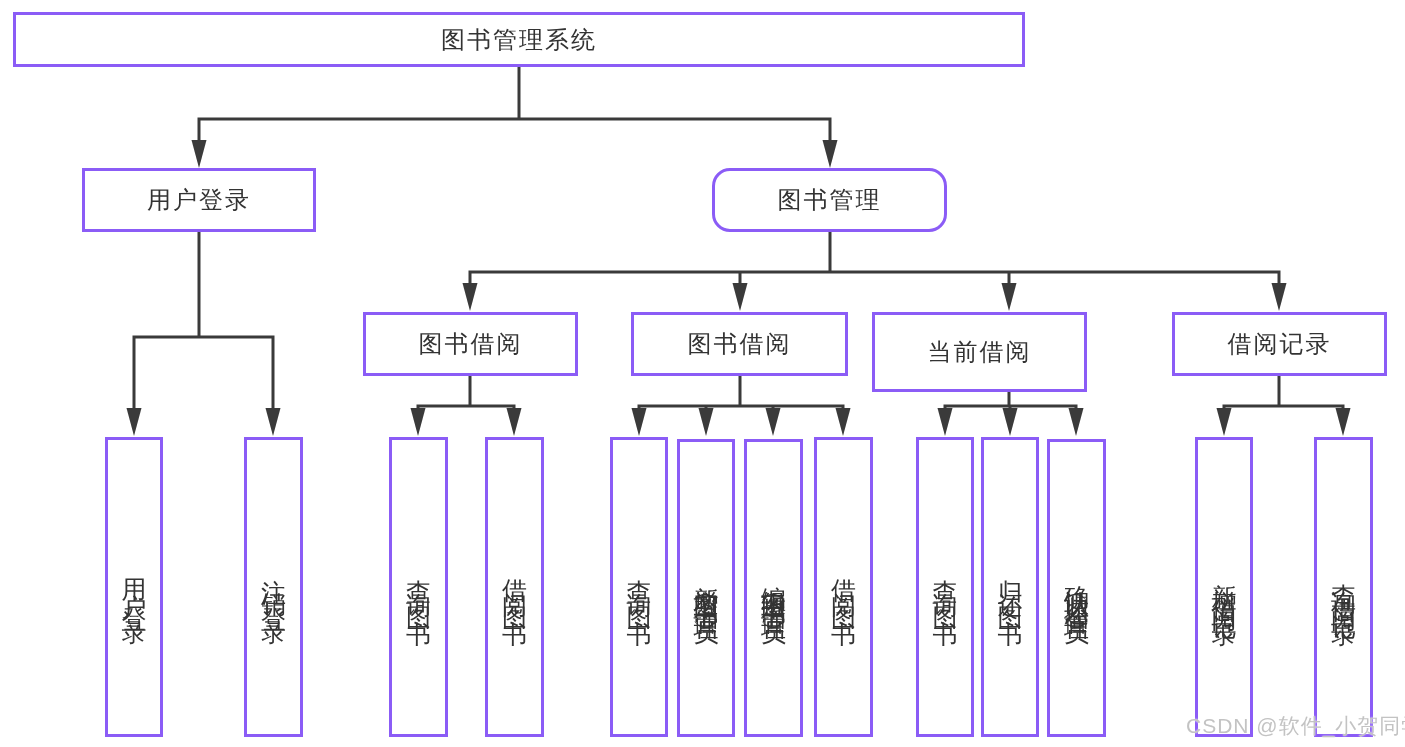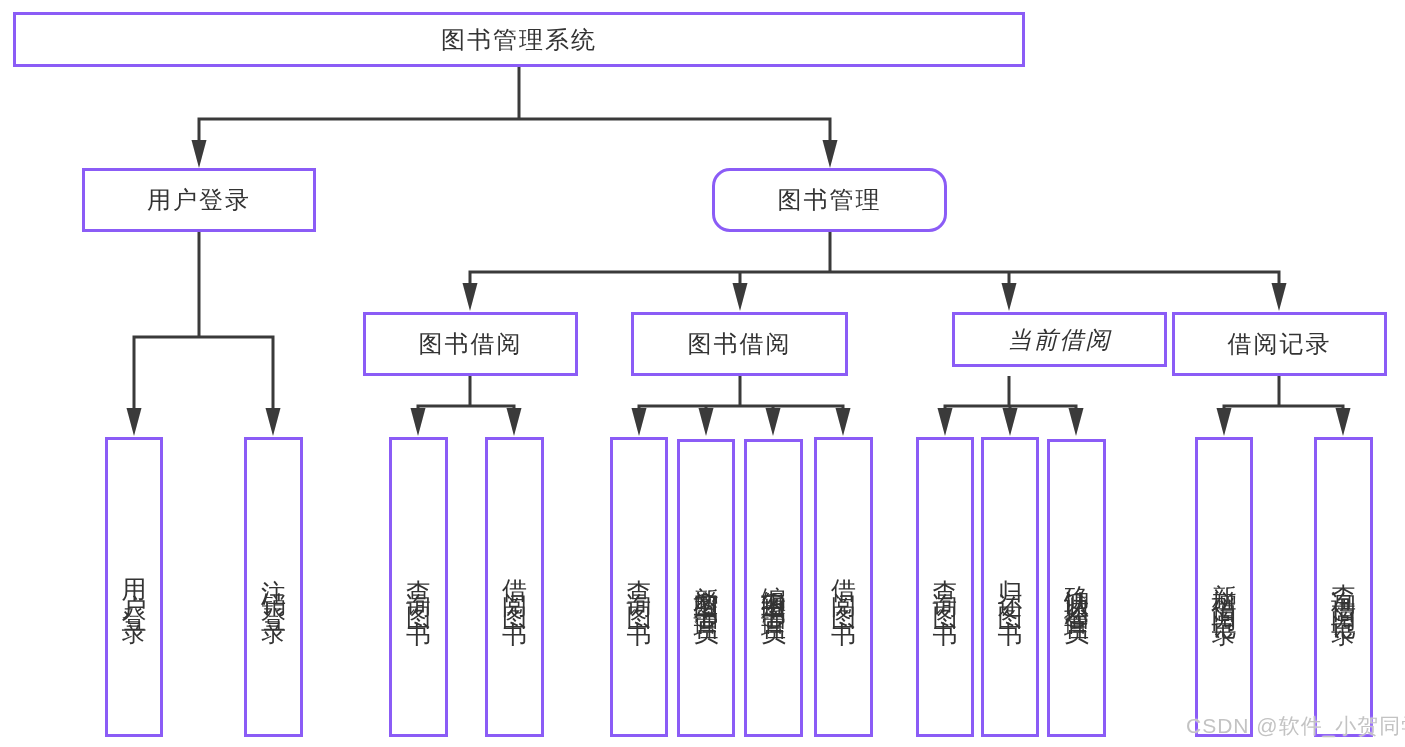--- a/index.html
+++ b/index.html
@@ -125,21 +125,21 @@
   <div class="box" style="left:712px; top:168px; width:235px; height:64px;border-radius:18px;">
     <span class="hlabel">图书管理</span>
   </div>
 
   <div class="box" style="left:363px; top:312px; width:215px; height:64px;">
     <span class="hlabel">图书借阅</span>
   </div>
   <div class="box" style="left:631px; top:312px; width:217px; height:64px;">
     <span class="hlabel">图书借阅</span>
   </div>
-  <div class="box" style="left:952px; top:312px; width:215px; height:55px;font-style:italic;">
+  <div class="box" style="left:872px; top:312px; width:215px; height:80px;">
     <span class="hlabel">当前借阅</span>
   </div>
   <div class="box" style="left:1172px; top:312px; width:215px; height:64px;">
     <span class="hlabel">借阅记录</span>
   </div>
 
   <div class="box vbox" style="left:105px; top:437px; width:58px; height:300px;">
     <span class="vlabel ls-wide">用户登录</span>
   </div>
   <div class="box vbox" style="left:244px; top:437px; width:59px; height:300px;">

